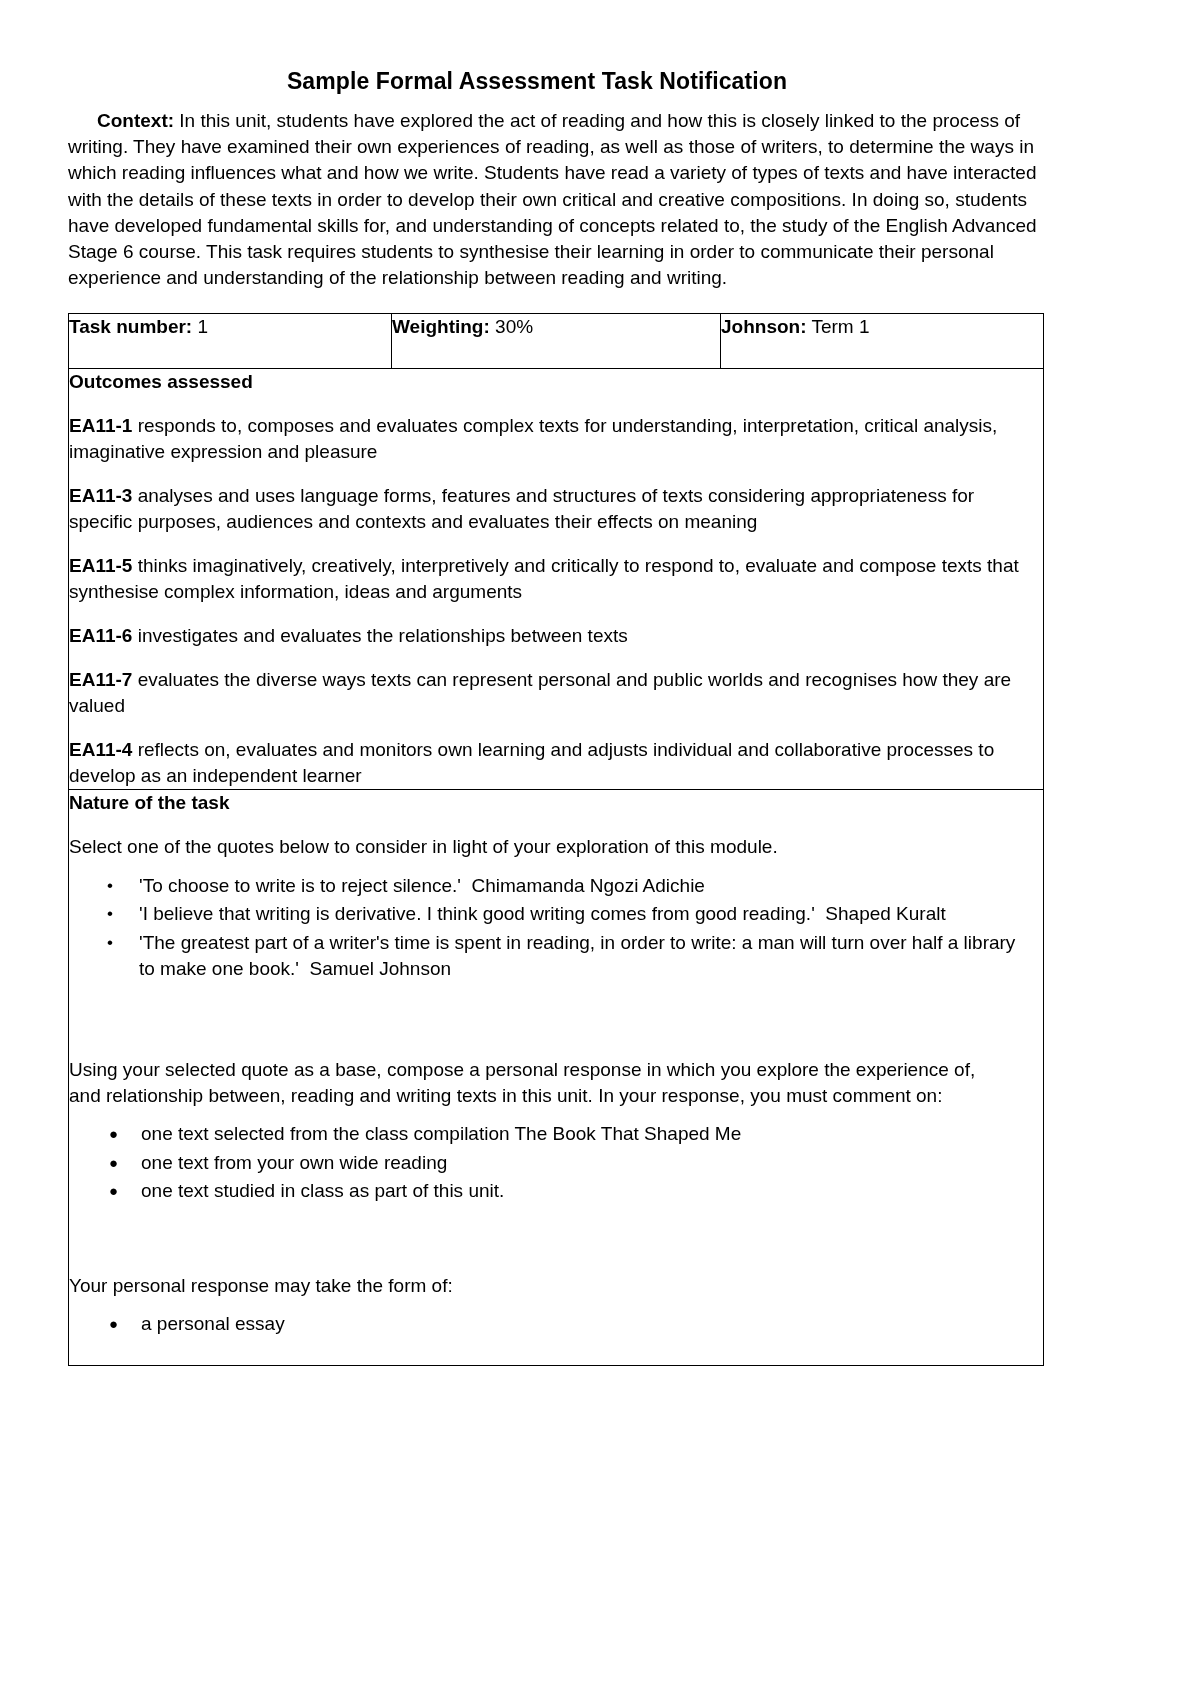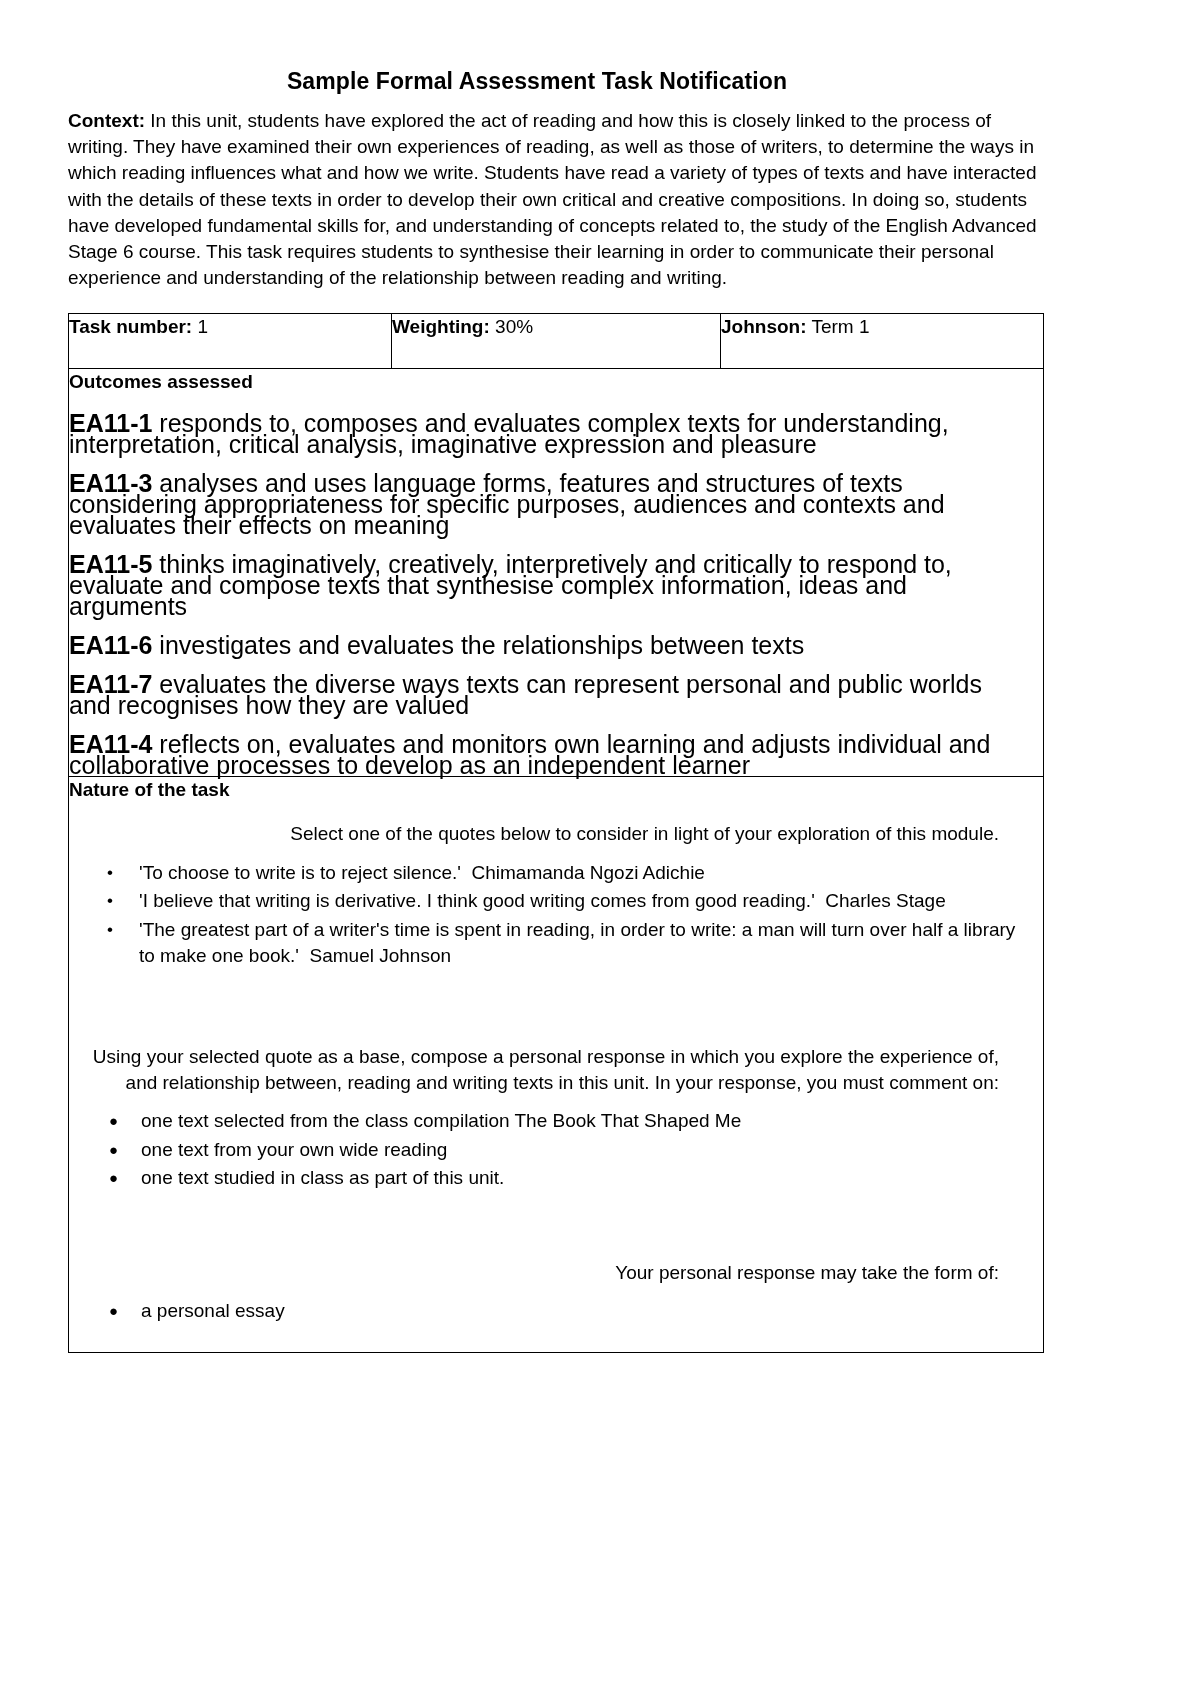--- a/index.html
+++ b/index.html
@@ -41,20 +41,21 @@
   }
   p.context {
     font-size: 19px;
     line-height: 26.2px;
     margin: 12px 0 0 0;
     text-align: left;
     width: 972px;
   }
   p.context .lead {
     font-weight: bold;
+    margin-left: 29px;
   }
 
   table.task-table {
     margin-top: 22px;
     border-collapse: collapse;
     width: 972px;
     table-layout: fixed;
   }
   table.task-table td {
     border: 1px solid #000000;
@@ -78,35 +79,34 @@
     padding: 14px 12px 18px 8px;
   }
 
   .section-heading {
     font-size: 19px;
     font-weight: bold;
     line-height: 26px;
     margin: 0 0 6px 0;
   }
   .outcome {
-    font-size: 25px;
-    line-height: 21px;
+    font-size: 19px;
+    line-height: 26px;
     margin: 18px 0 0 0;
     width: 952px;
   }
   .outcome .code {
     font-weight: bold;
   }
 
   .task-para {
     font-size: 19px;
     line-height: 26.2px;
     margin: 20px 0 0 0;
     width: 930px;
-    text-align: right;
   }
   .task-para.tight {
     margin-top: 18px;
   }
   .spacer-lines {
     height: 52px;
   }
   .spacer-lines.small {
     height: 46px;
   }
@@ -192,21 +192,21 @@
       </tr>
 
       <tr>
         <td class="block-cell" colspan="3">
           <div class="section-heading">Nature of the task</div>
 
           <p class="task-para tight">Select one of the quotes below to consider in light of your exploration of this module.</p>
 
           <ul class="quote-list" id="quotes-container">
               <li><span class="bullet-mark">•</span><span>'To choose to write is to reject silence.'</span><span class="author-gap">  </span><span>Chimamanda Ngozi Adichie</span></li>
-              <li><span class="bullet-mark">•</span><span>'I believe that writing is derivative. I think good writing comes from good reading.'</span><span class="author-gap">  </span><span>Charles Stage</span></li>
+              <li><span class="bullet-mark">•</span><span>'I believe that writing is derivative. I think good writing comes from good reading.'</span><span class="author-gap">  </span><span>Shaped Kuralt</span></li>
               <li><span class="bullet-mark">•</span><span>'The greatest part of a writer's time is spent in reading, in order to write: a man will turn over half a library to make one book.'</span><span class="author-gap">  </span><span>Samuel Johnson</span></li>
             </ul>
 
           <div class="spacer-lines"></div>
 
           <p class="task-para">Using your selected quote as a base, compose a personal response in which you explore the experience of, and relationship between, reading and writing texts in this unit. In your response, you must comment on:</p>
 
           <ul class="item-list" id="comment-items-container">
               <li><span class="bullet-mark">●</span><span>one text selected from the class compilation </span><span class="italic-title">The Book That Shaped Me</span></li>
               <li><span class="bullet-mark">●</span><span>one text from your own wide reading</span></li>

